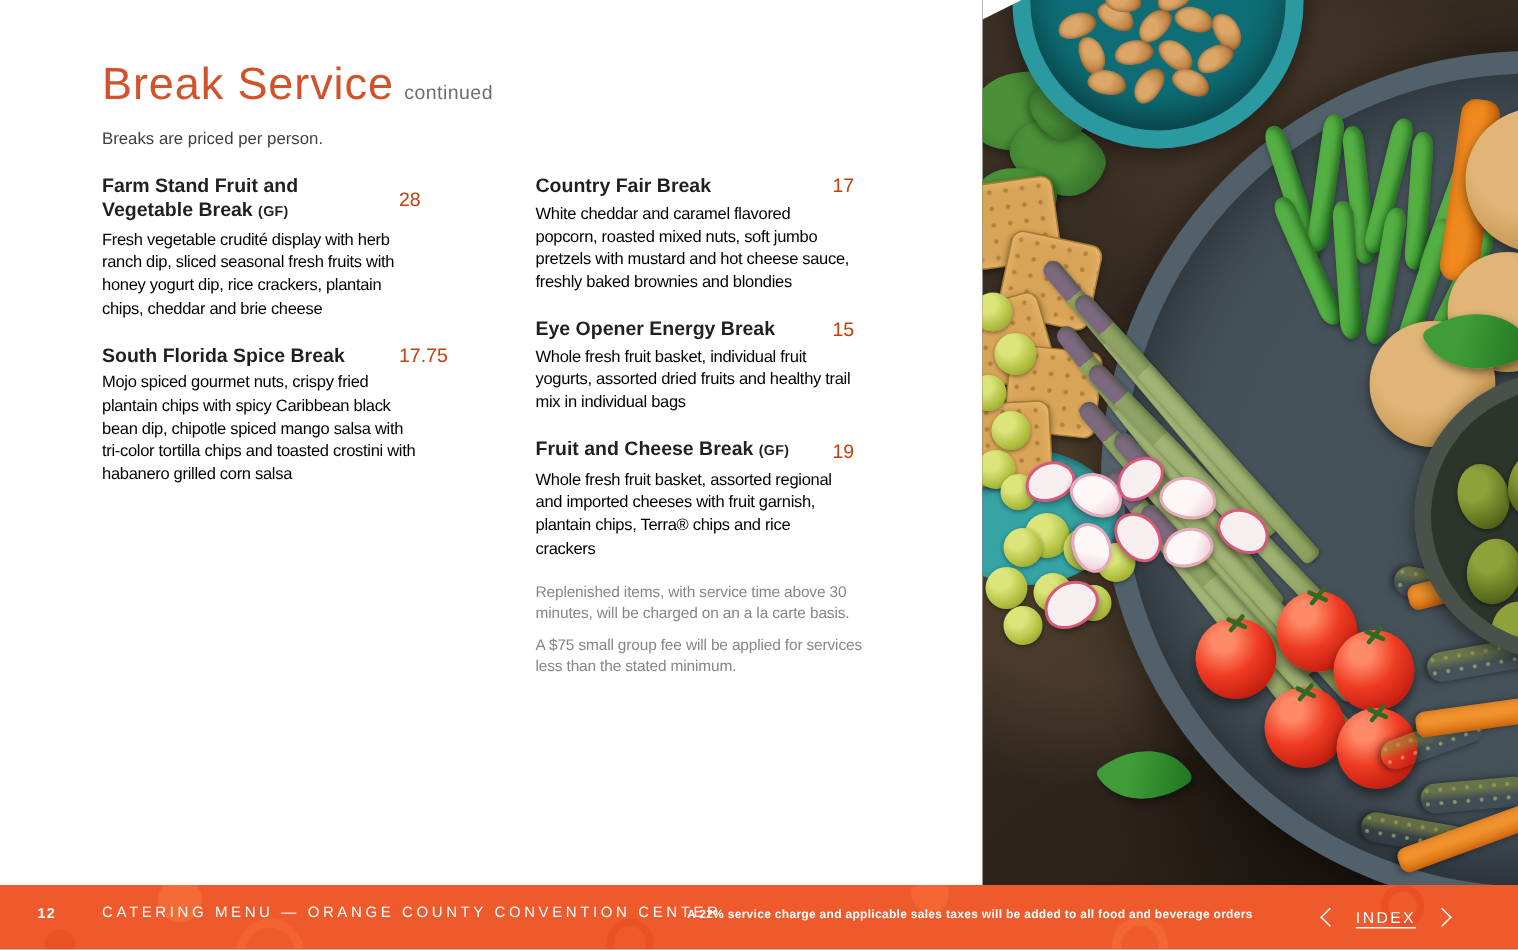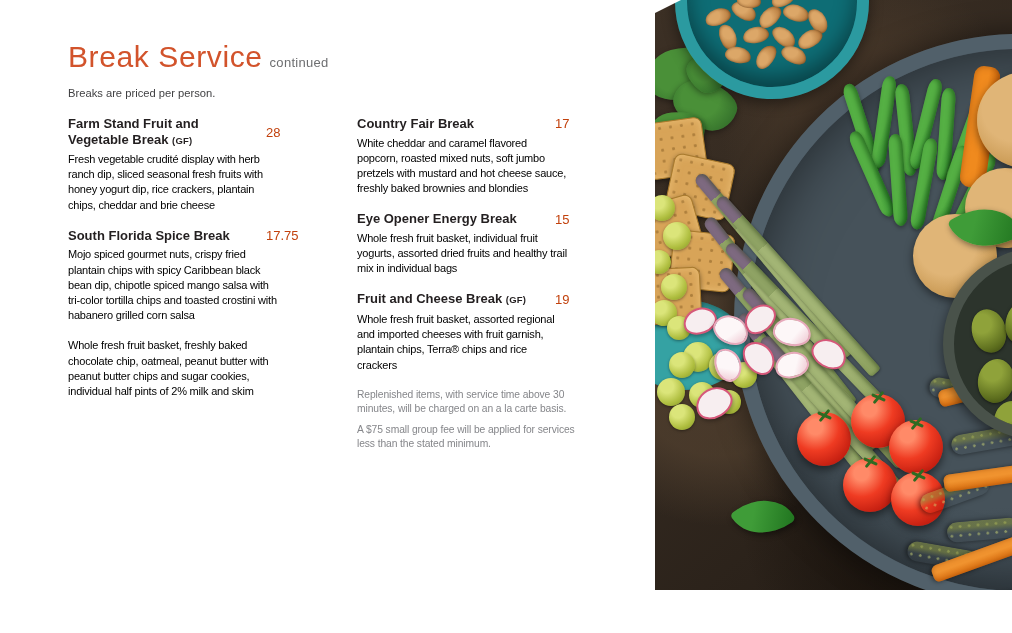--- a/index.html
+++ b/index.html
@@ -124,21 +124,20 @@
             <p class="desc">Fresh vegetable crudité display with herb ranch dip, sliced seasonal fresh fruits with honey yogurt dip, rice crackers, plantain chips, cheddar and brie cheese</p>
           </div>
           <div class="mi">
             <div class="trow">
               <span class="iname">South Florida Spice Break</span>
               <span class="price">17.75</span>
             </div>
             <p class="desc">Mojo spiced gourmet nuts, crispy fried plantain chips with spicy Caribbean black bean dip, chipotle spiced mango salsa with tri-color tortilla chips and toasted crostini with habanero grilled corn salsa</p>
           </div>
           <div class="mi">
-            <p class="desc">Whole fresh fruit basket, freshly baked chocolate chip, oatmeal, peanut butter with peanut butter chips and sugar cookies, individual half pints of 2% milk and skim</p>
           </div>
         </div>
       <div class="col c2" id="col-1">
           <div class="mi">
             <div class="trow">
               <span class="iname">Country Fair Break</span>
               <span class="price">17</span>
             </div>
             <p class="desc">White cheddar and caramel flavored popcorn, roasted mixed nuts, soft jumbo pretzels with mustard and hot cheese sauce, freshly baked brownies and blondies</p>
           </div>
@@ -262,14 +261,24 @@
         <div class="ph olive" style="left: 52px; top: 40px; width: 36px; height: 46px; transform: rotate(20deg);"></div>
         <div class="ph olive" style="left: 24px; top: 100px; width: 36px; height: 44px; transform: rotate(10deg);"></div>
         <div class="ph olive" style="left: 60px; top: 96px; width: 34px; height: 46px; transform: rotate(-25deg);"></div>
         <div class="ph olive" style="left: 40px; top: 142px; width: 36px; height: 40px; transform: rotate(5deg);"></div>
       </div>
       <div class="ph basil" style="left: 300px; top: 204px; width: 60px; height: 48px; transform: rotate(-30deg); z-index: 11;"></div>
       <div class="ph basil" style="left: 82px; top: 496px; width: 52px; height: 42px; transform: rotate(-35deg); z-index: 11;"></div>
       <div class="ph corner" style="left: 0px; top: 0px; width: 0px; height: 0px; z-index: 12;"></div>
     </div>
 
+  <div class="footer">
+    <span class="pagenum">12</span>
+    <span class="ftitle">CATERING MENU — ORANGE COUNTY CONVENTION CENTER</span>
+    <span class="fdisc">A 22% service charge and applicable sales taxes will be added to all food and beverage orders</span>
+    <span class="inav">
+      <span class="chev l"></span>
+      <span class="idx">INDEX</span>
+      <span class="chev r"></span>
+    </span>
+  </div>
 
 </div>
 
 </body></html>

